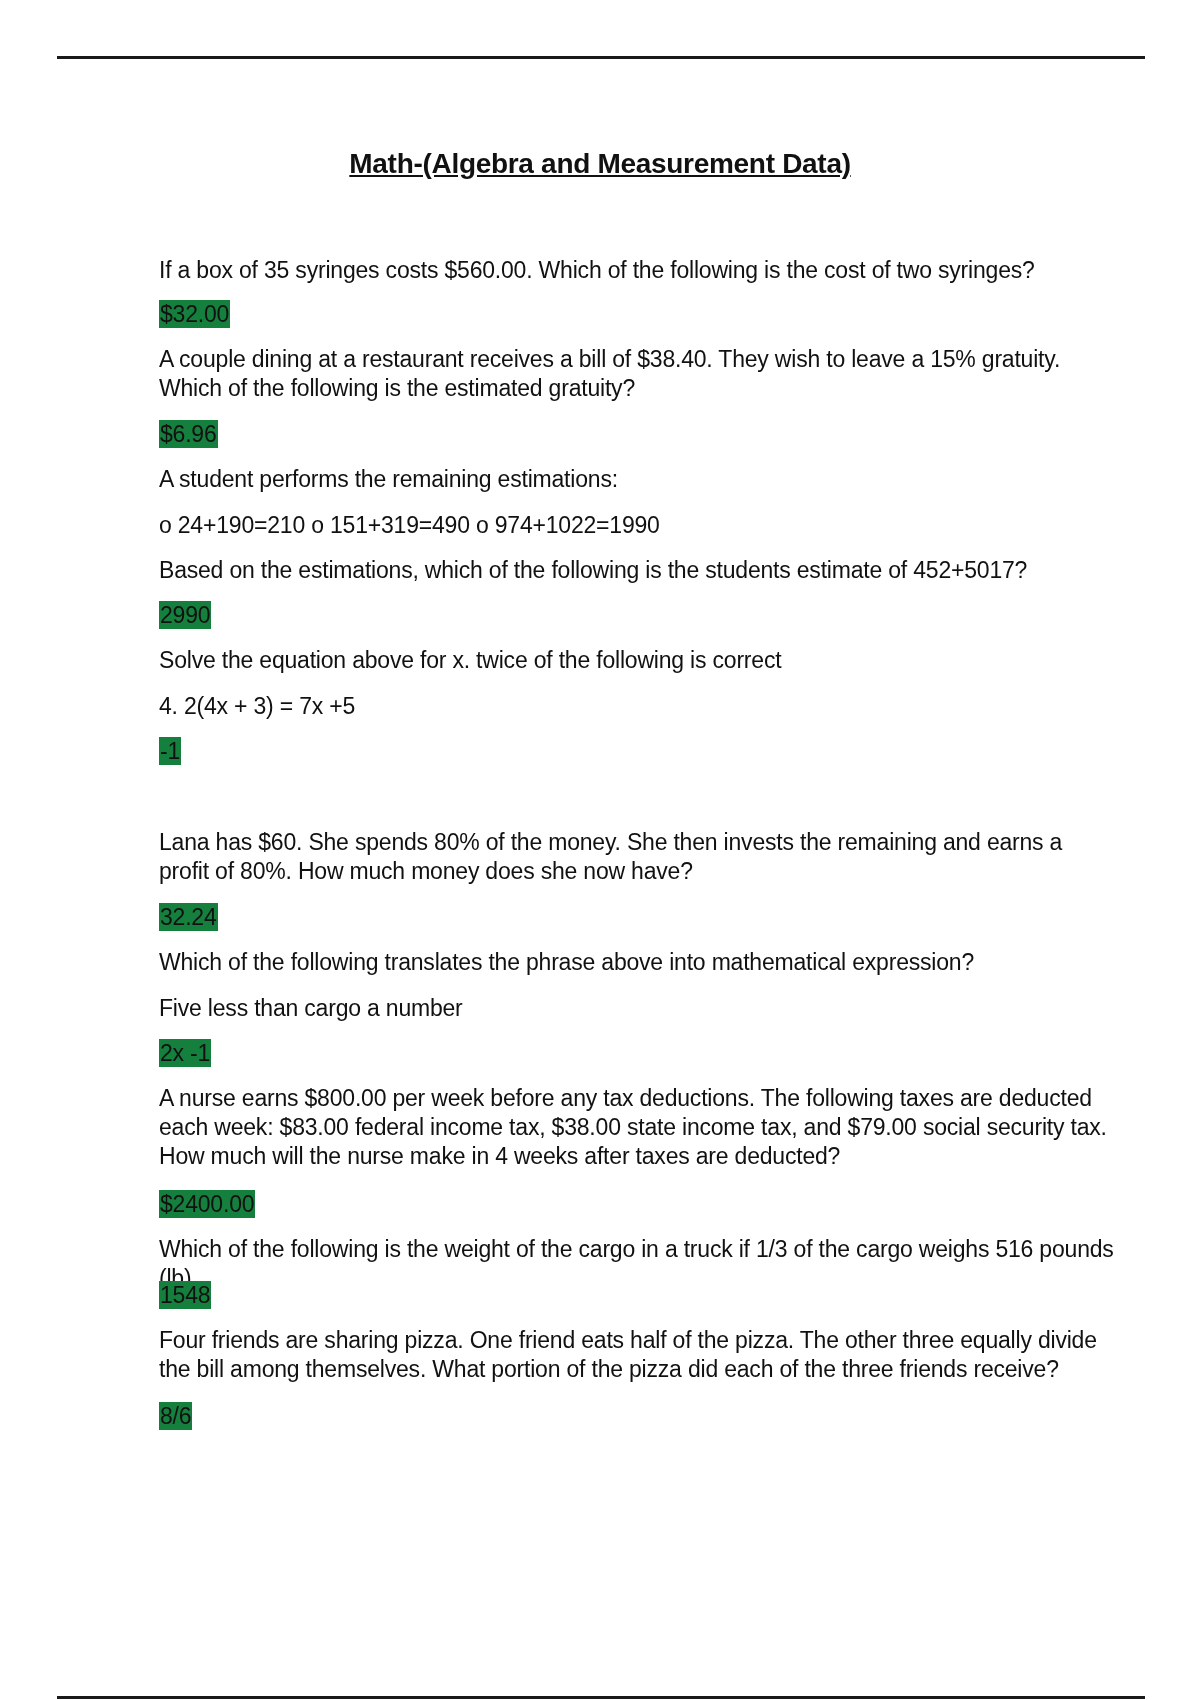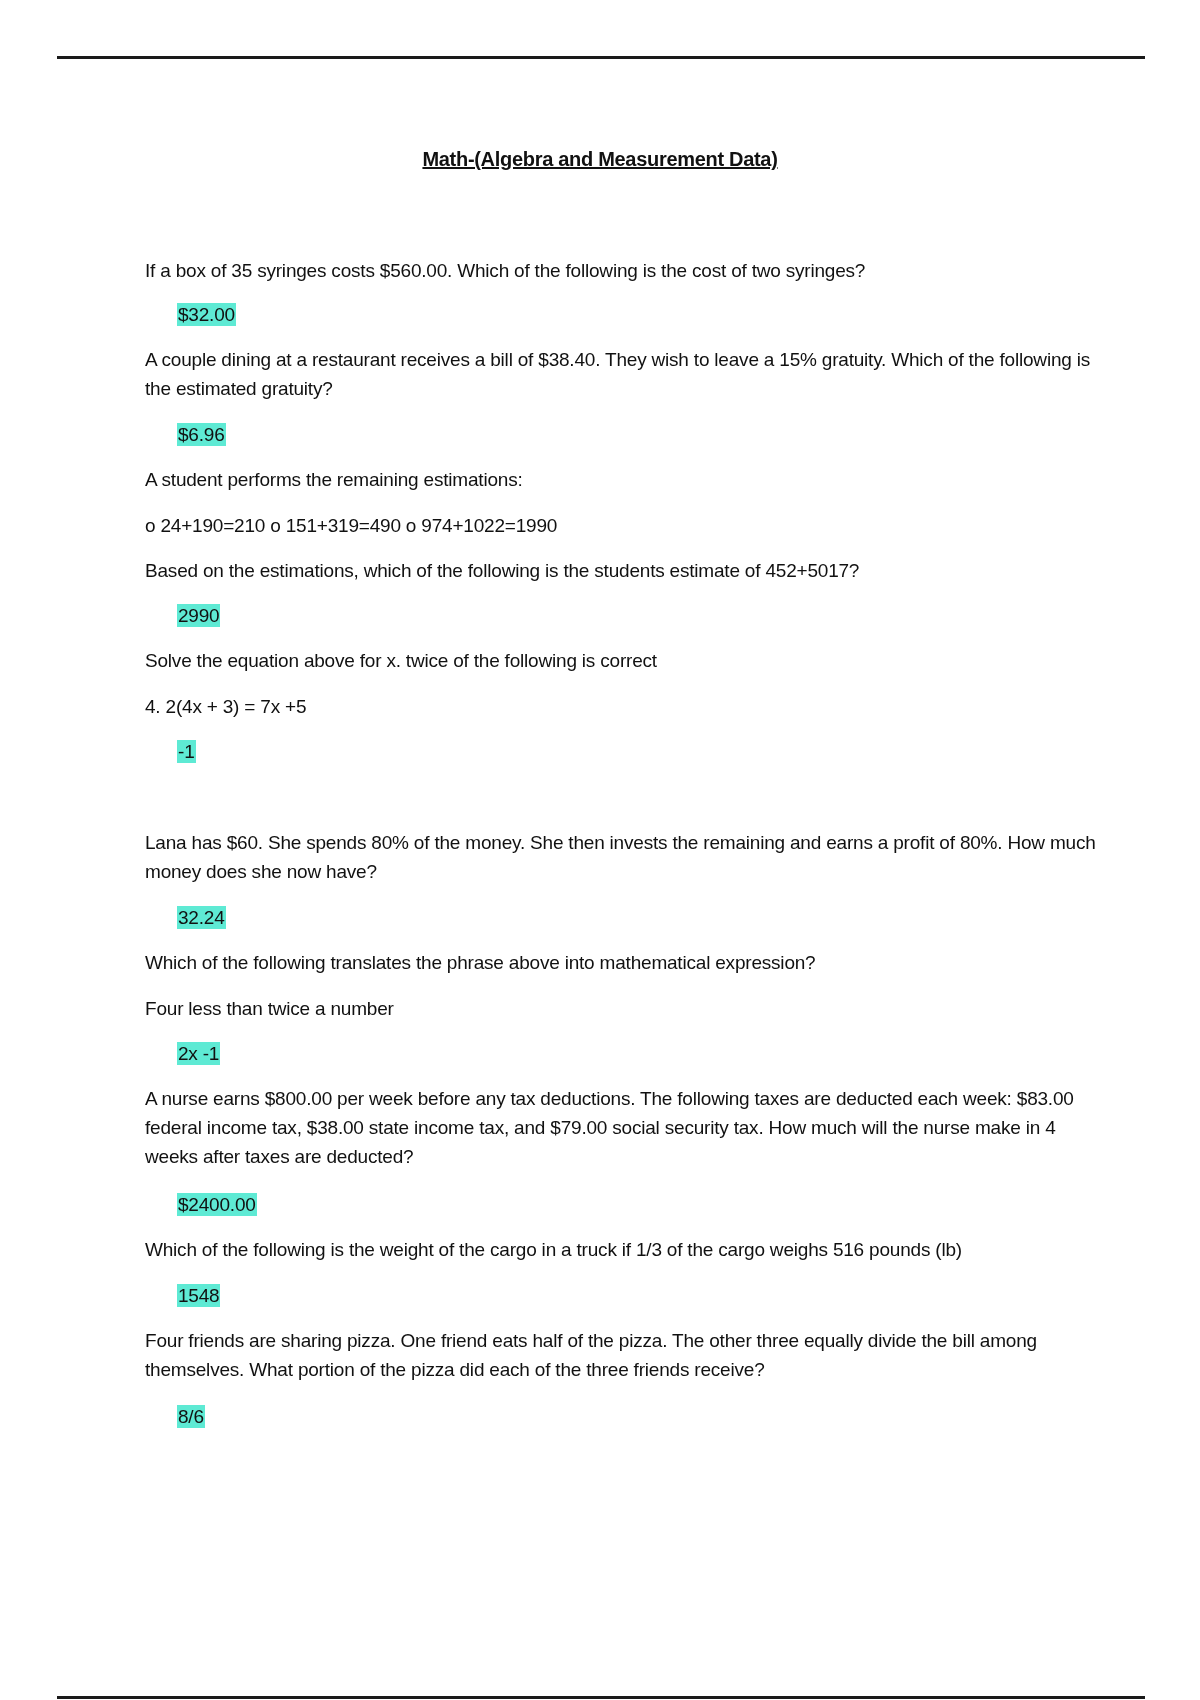--- a/index.html
+++ b/index.html
@@ -2,25 +2,25 @@
 <html><head>
 <meta charset="utf-8">
 <style>
   html, body { margin:0; padding:0; background:#ffffff; }
   body { width:1200px; height:1700px; position:relative; overflow:hidden;
          font-family:"Liberation Sans", "DejaVu Sans", sans-serif; color:#111; }
   .rule { position:absolute; left:57px; width:1088px; height:3px; background:#1a1a1a; }
   .rule.top { top:56px; }
   .rule.bottom { top:1696px; }
   .title { position:absolute; top:148px; left:0; width:1200px; text-align:center;
-           font-size:20px; font-weight:bold; text-decoration:underline; letter-spacing:-0.3px;
+           font-size:28px; font-weight:bold; text-decoration:underline; letter-spacing:-0.3px;
            font-family:"Liberation Sans", sans-serif; }
-  .line { position:absolute; left:145px; font-size:19px; line-height:29px; letter-spacing:-0.2px;
+  .line { position:absolute; left:159px; font-size:23px; line-height:29px; letter-spacing:-0.2px;
           width:955px; white-space:normal; }
-  .hl { background:#5eead4; padding:1px 1px;margin-left:32px; }
+  .hl { background:#15803d; padding:1px 1px; }
 </style>
 </head>
 <body>
 
 <div class="rule top"></div>
 
 <div class="title">Math-(Algebra and Measurement Data)</div>
 
 <div class="line" style="top:256px">If a box of 35 syringes costs $560.00. Which of the following is the cost of two syringes?</div>
 <div class="line" style="top:300px"><span class="hl">$32.00</span></div>
@@ -34,21 +34,21 @@
 <div class="line" style="top:601px"><span class="hl">2990</span></div>
 
 <div class="line" style="top:646px">Solve the equation above for x. twice of the following is correct</div>
 <div class="line" style="top:692px">4. 2(4x + 3) = 7x +5</div>
 <div class="line" style="top:737px"><span class="hl">-1</span></div>
 
 <div class="line" style="top:828px">Lana has $60. She spends 80% of the money. She then invests the remaining and earns a profit of 80%. How much money does she now have?</div>
 <div class="line" style="top:903px"><span class="hl">32.24</span></div>
 
 <div class="line" style="top:948px">Which of the following translates the phrase above into mathematical expression?</div>
-<div class="line" style="top:994px">Four less than twice a number</div>
+<div class="line" style="top:994px">Five less than cargo a number</div>
 <div class="line" style="top:1039px"><span class="hl">2x -1</span></div>
 
 <div class="line" style="top:1084px">A nurse earns $800.00 per week before any tax deductions. The following taxes are deducted each week: $83.00 federal income tax, $38.00 state income tax, and $79.00 social security tax. How much will the nurse make in 4 weeks after taxes are deducted?</div>
 <div class="line" style="top:1190px"><span class="hl">$2400.00</span></div>
 
 <div class="line" style="top:1235px">Which of the following is the weight of the cargo in a truck if 1/3 of the cargo weighs 516 pounds (lb)</div>
 <div class="line" style="top:1281px"><span class="hl">1548</span></div>
 
 <div class="line" style="top:1326px">Four friends are sharing pizza. One friend eats half of the pizza. The other three equally divide the bill among themselves. What portion of the pizza did each of the three friends receive?</div>
 <div class="line" style="top:1402px"><span class="hl">8/6</span></div>

